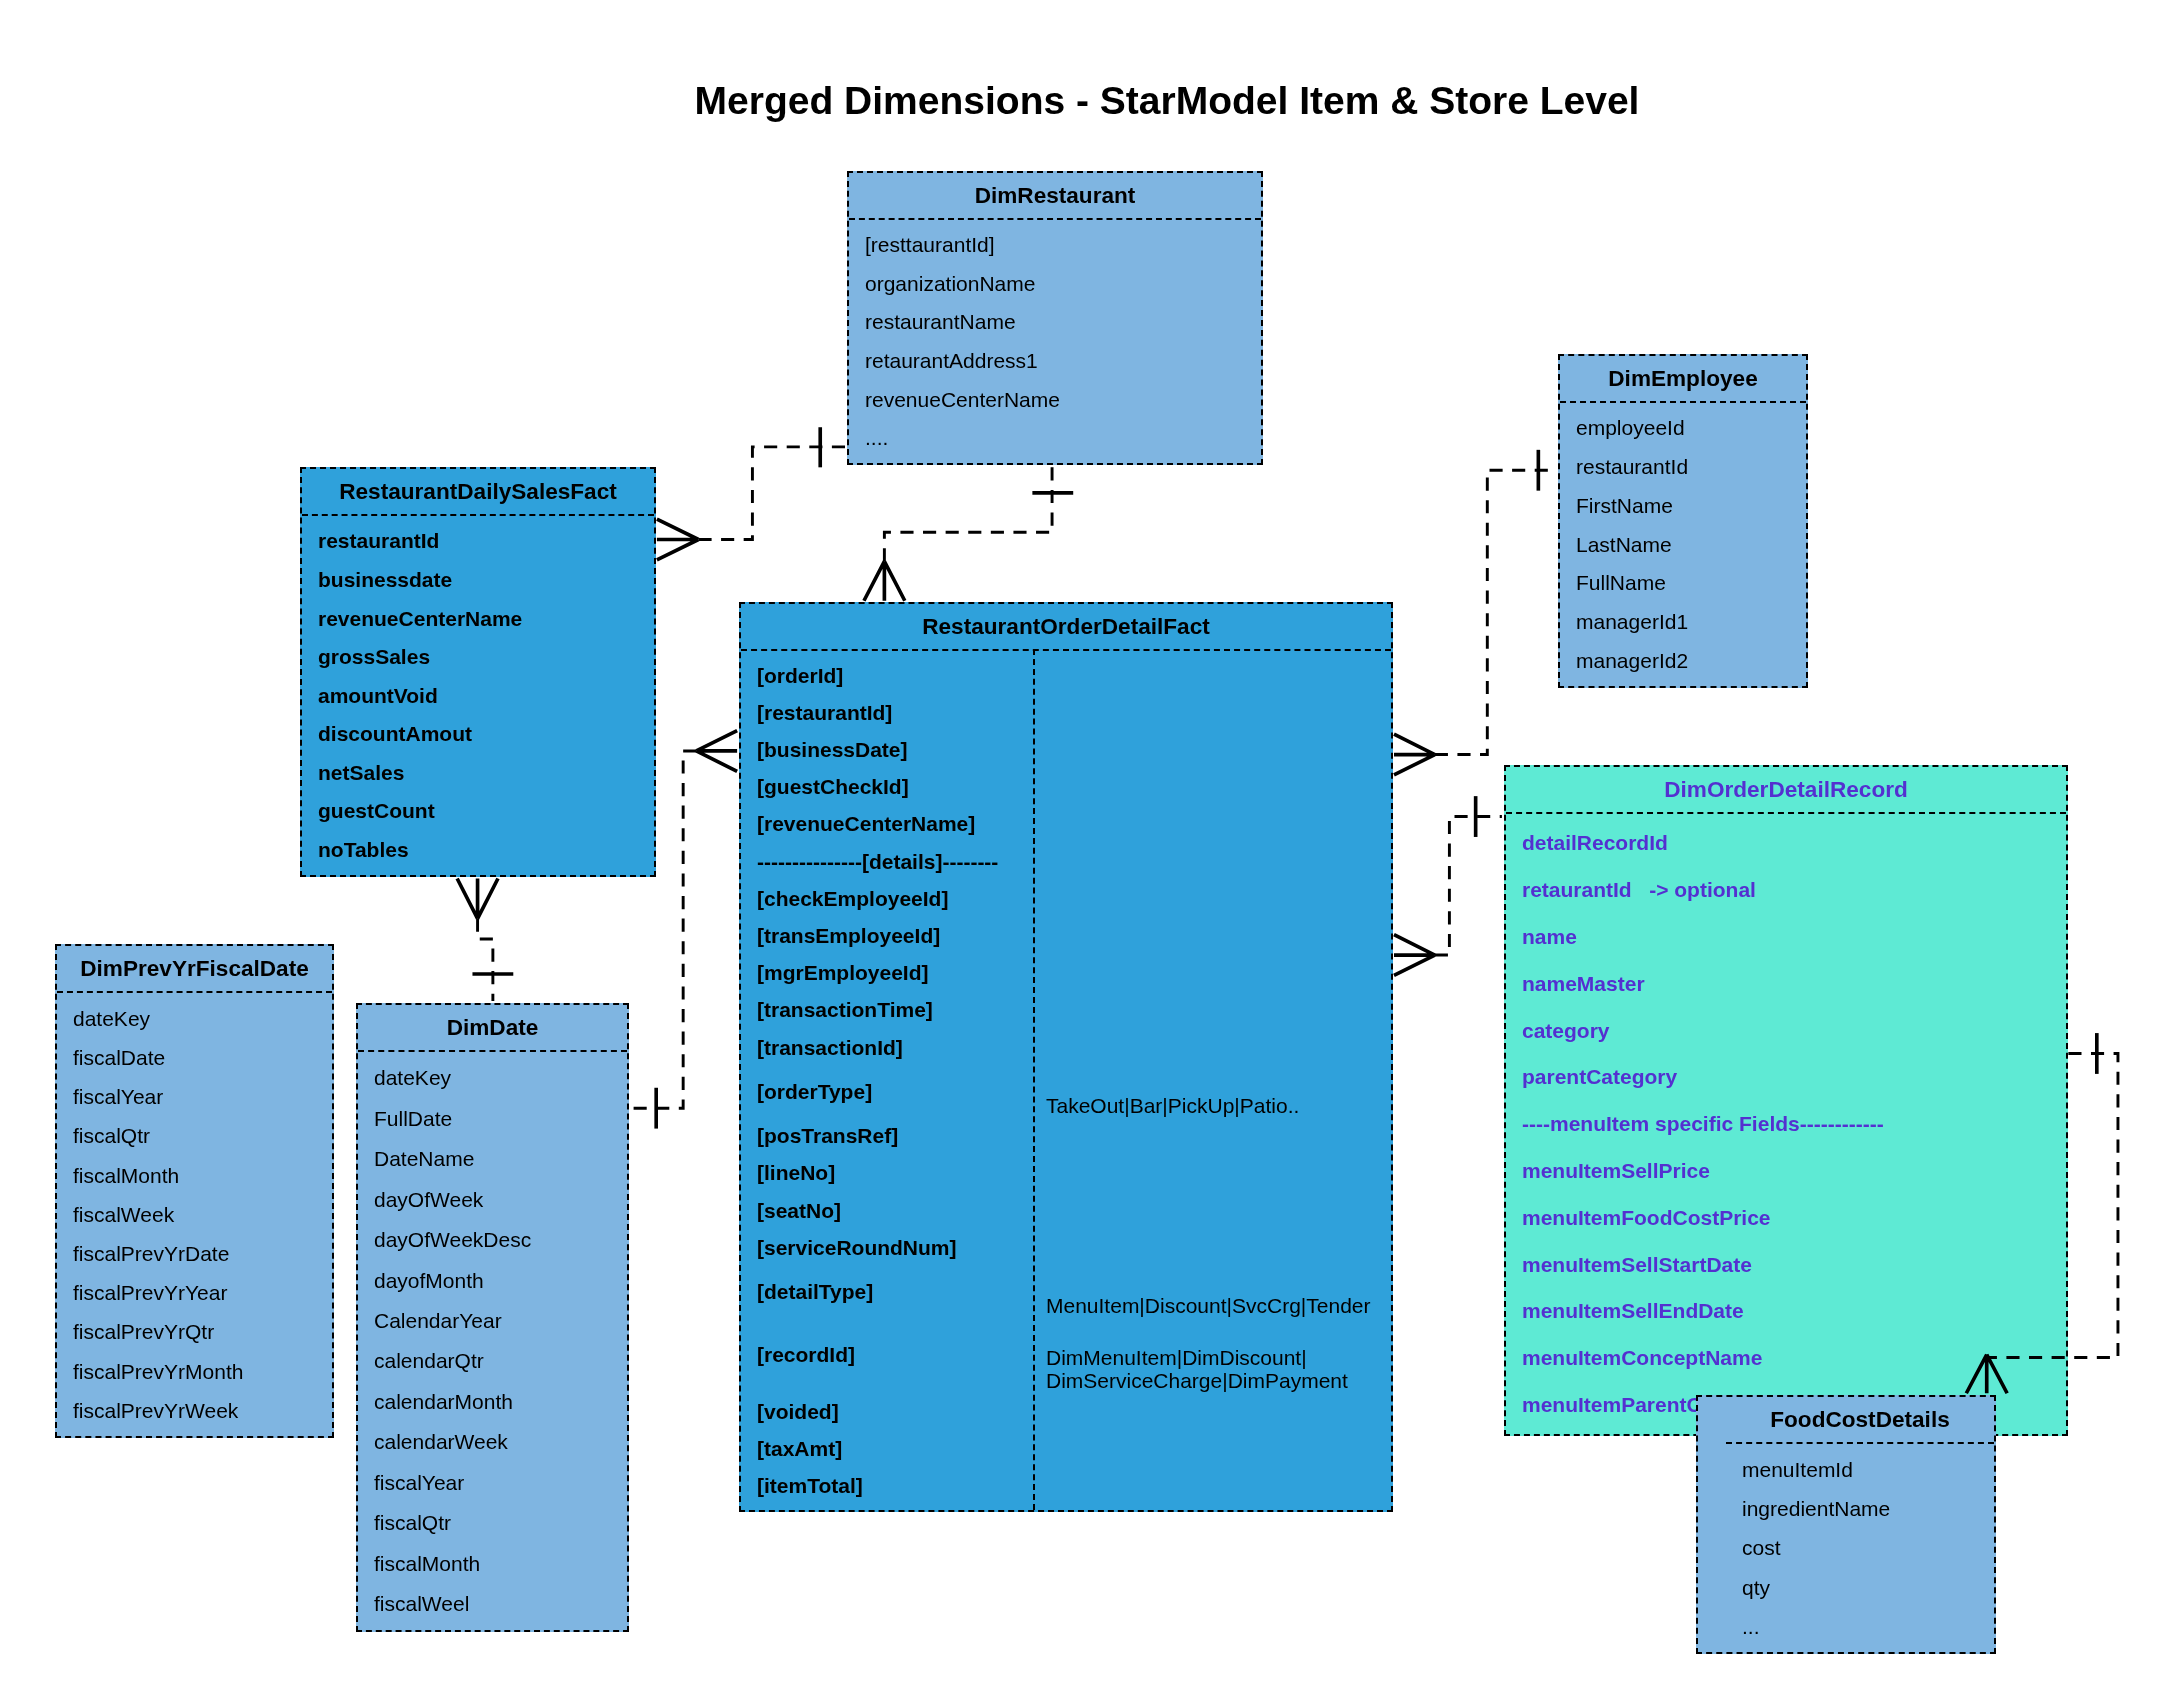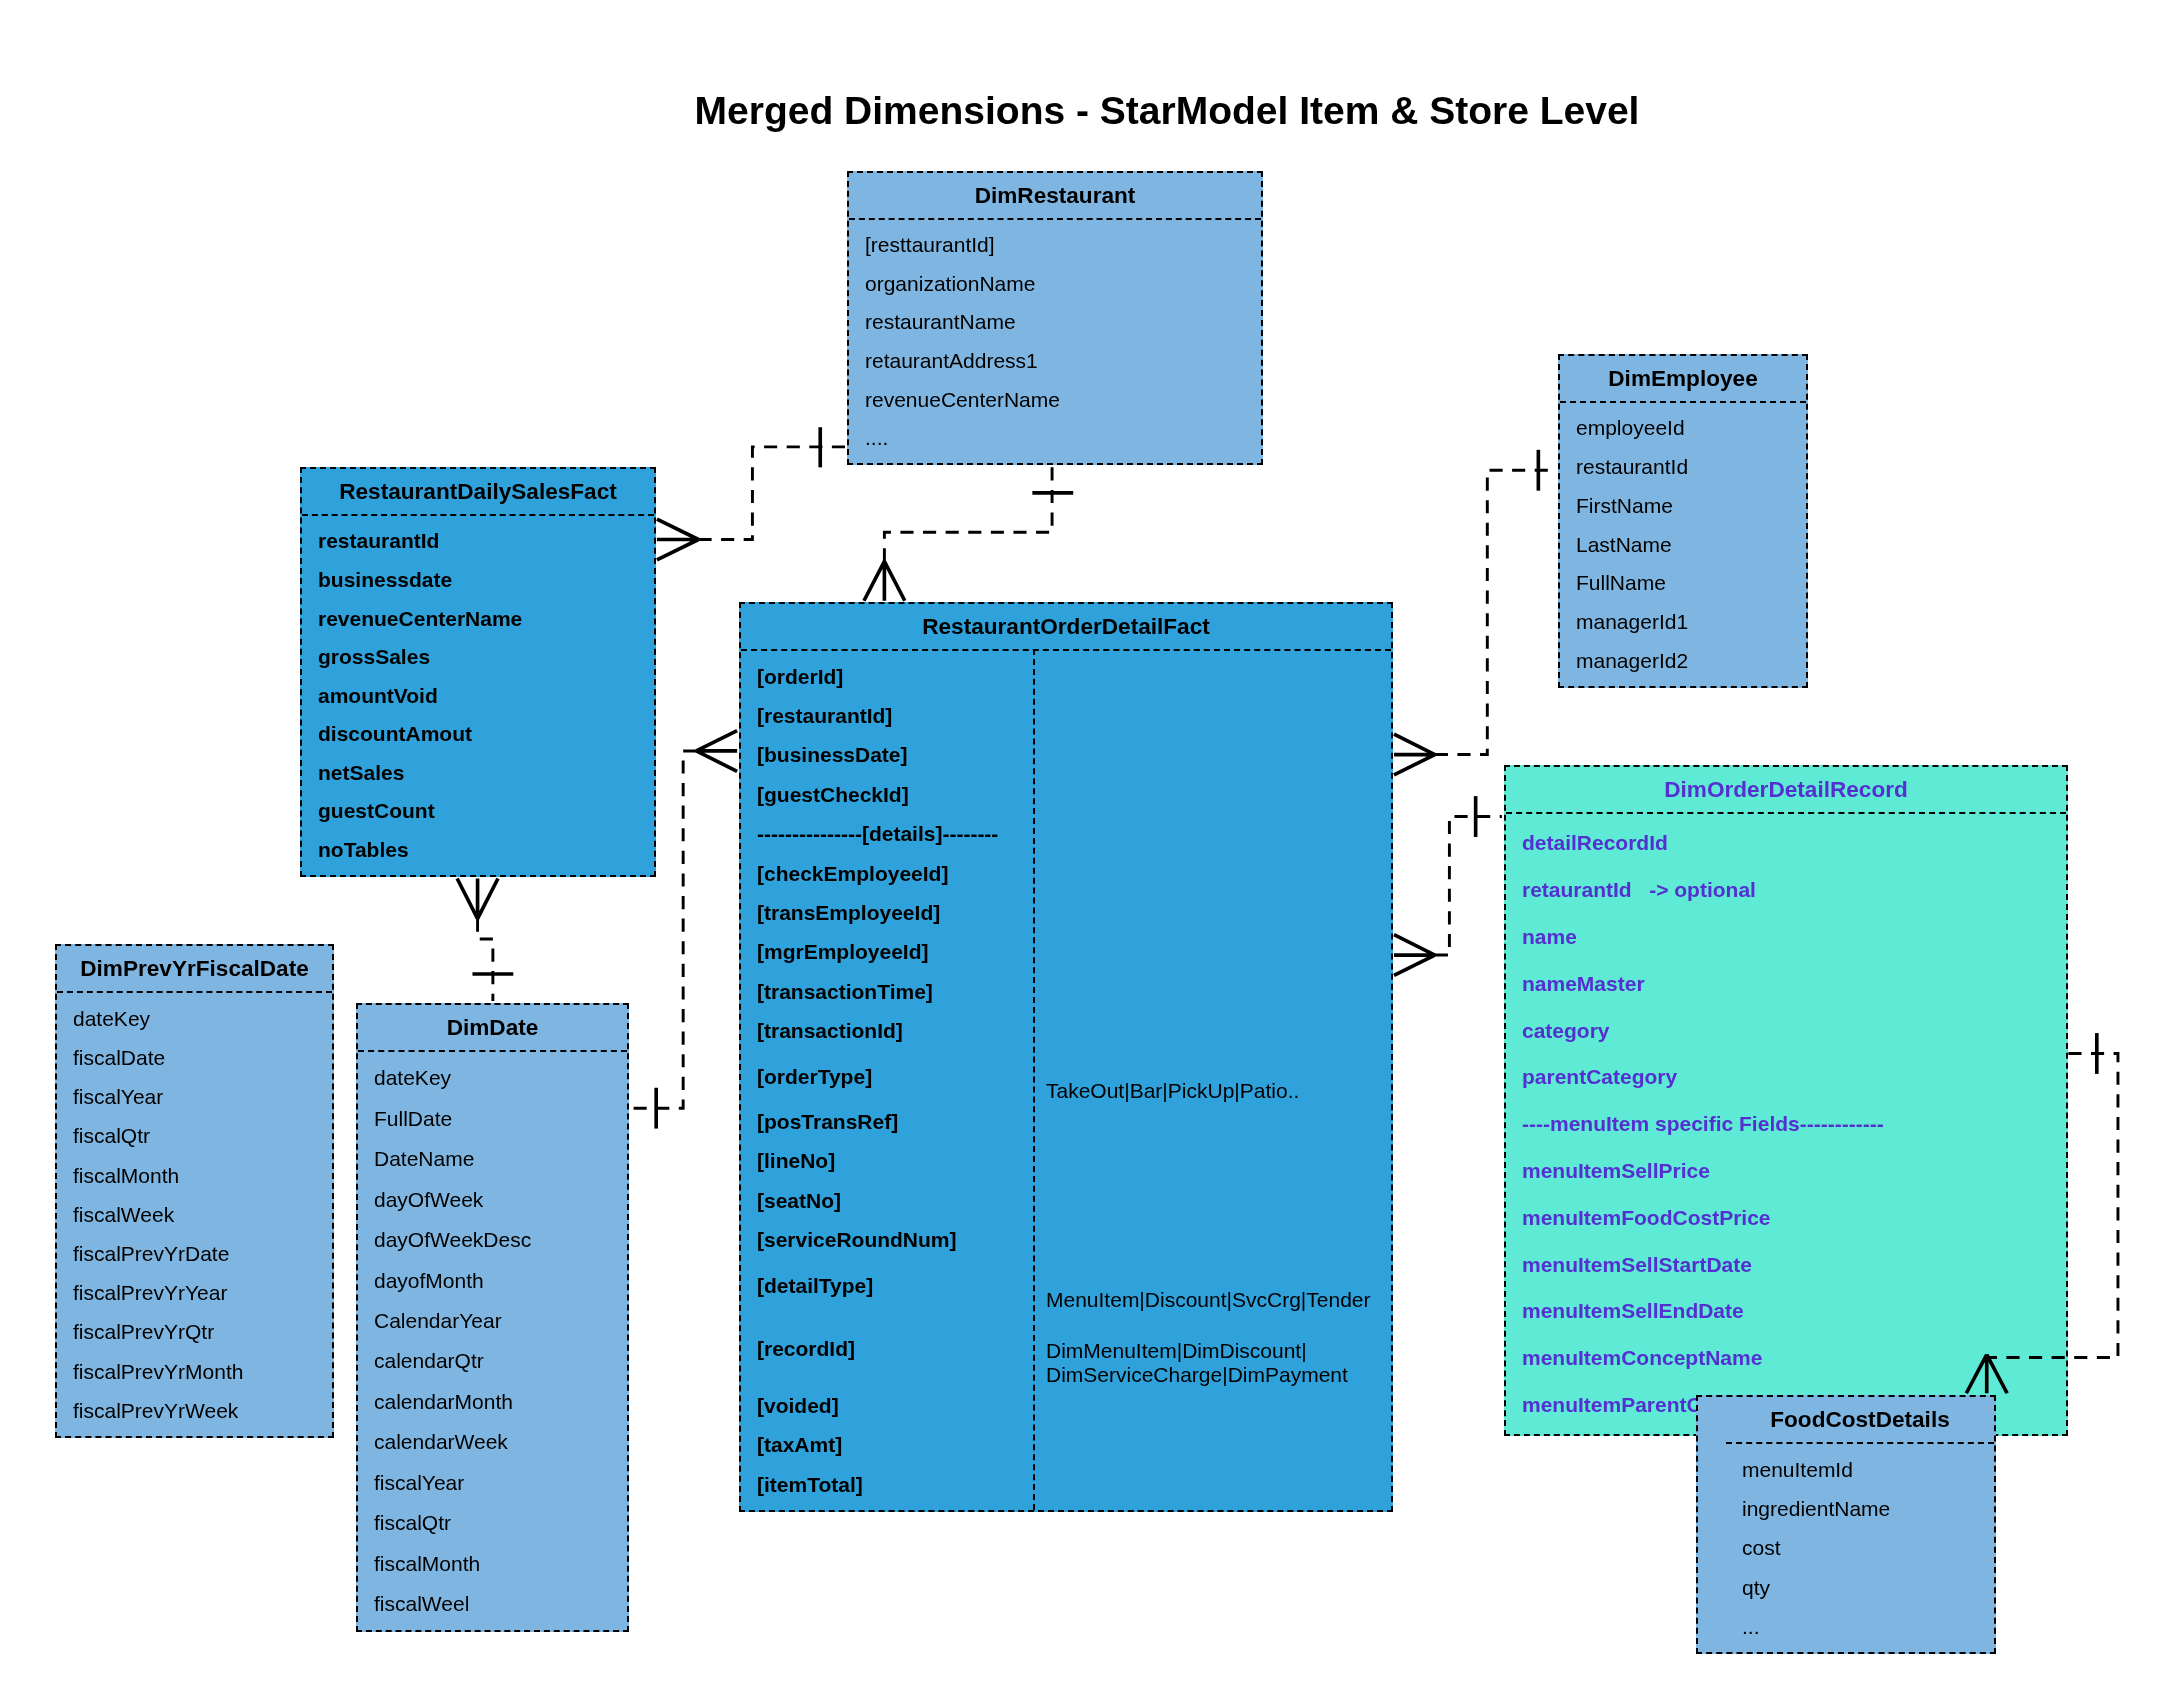--- a/index.html
+++ b/index.html
@@ -9,21 +9,20 @@
     background:#ffffff;
     font-family:"Liberation Sans", sans-serif;
     overflow:hidden;
   }
   #page-title{
     position:absolute;
     left:1167px;top:79px;
     transform:translateX(-50%);
     font-size:39px;font-weight:bold;color:#000;
     white-space:nowrap;
-    margin-top:10px;
   }
   .entity{
     position:absolute;
     border:2.9px dashed #000;
     box-sizing:border-box;
     display:flex;flex-direction:column;
   }
   .e-header{
     flex:0 0 45px;
     border-bottom:2.9px dashed #000;
@@ -136,20 +135,24 @@
           </div>
           <div class="row">
             <div class="cell-l">[businessDate]</div>
             <div class="cell-r"></div>
           </div>
           <div class="row">
             <div class="cell-l">[guestCheckId]</div>
             <div class="cell-r"></div>
           </div>
           <div class="row">
+            <div class="cell-l">[revenueCenterName]</div>
+            <div class="cell-r"></div>
+          </div>
+          <div class="row">
             <div class="cell-l">---------------[details]--------</div>
             <div class="cell-r"></div>
           </div>
           <div class="row">
             <div class="cell-l">[checkEmployeeId]</div>
             <div class="cell-r"></div>
           </div>
           <div class="row">
             <div class="cell-l">[transEmployeeId]</div>
             <div class="cell-r"></div>

